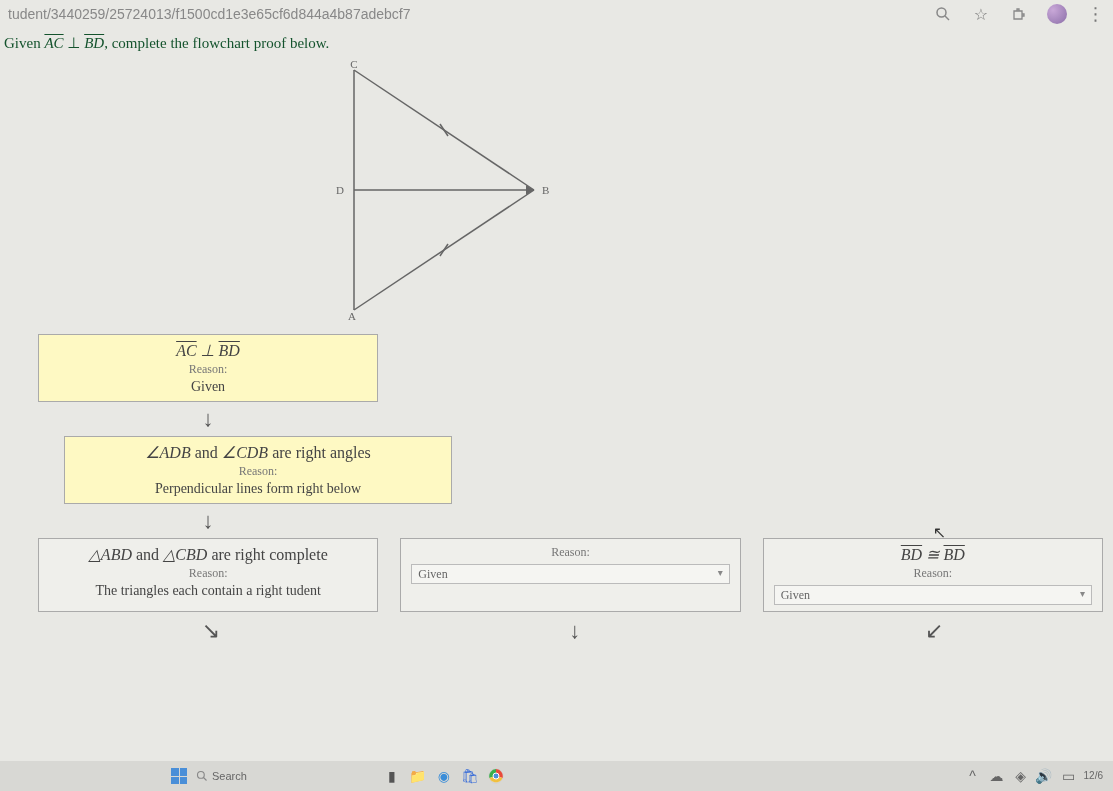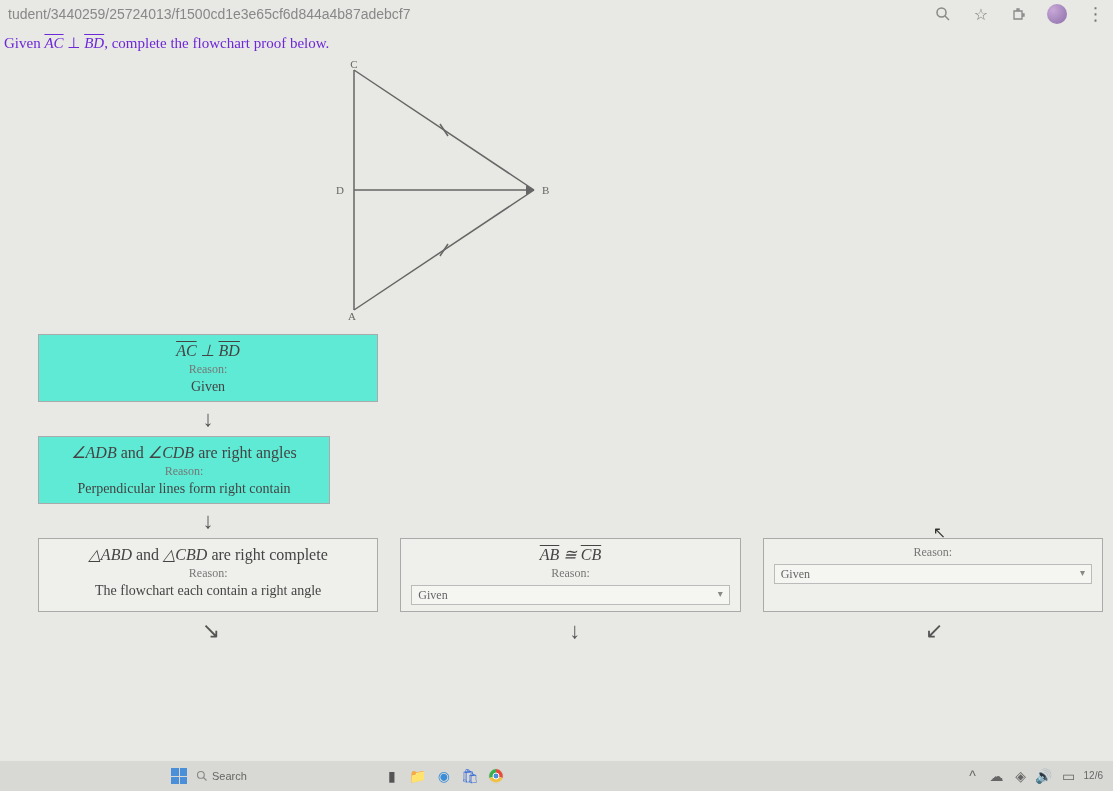--- a/index.html
+++ b/index.html
@@ -41,41 +41,41 @@
     height: 20px;
     border-radius: 50%;
     background: radial-gradient(circle at 30% 30%, #c9a8d8, #8b6ea8);
   }
   .dots { font-size: 18px; letter-spacing: -1px; }
   .content {
     padding: 6px 10px 0 4px;
   }
   .prompt {
     font-size: 15px;
-    color: #6d28d9;
+    color: #14532d;
     margin-bottom: 8px;
   }
   .overline { text-decoration: overline; }
   .diagram-wrap {
     width: 100%;
     display: flex;
     justify-content: flex-start;
     padding-left: 280px;
   }
   .flow {
     padding: 14px 0 0 34px;
   }
   .box {
     border: 1px solid #aaa;
-    background: #5eead4;
+    background: #fef9c3;
     text-align: center;
     padding: 6px 12px;
   }
   .box1 { width: 340px; }
-  .box2 { width: 292px; }
+  .box2 { width: 388px; margin-left: 26px; }
   .box3w { width: 346px; }
   .statement {
     font-style: italic;
     font-size: 16px;
     color: #444;
     margin-bottom: 2px;
   }
   .reason-label {
     font-size: 12px;
     color: #777;
@@ -231,45 +231,45 @@
       <div class="reason">Given</div>
     </div>
 
     <div class="arrow-down">↓</div>
 
     <div class="box box2">
       <div class="statement">
         <span>∠ADB</span><span style="font-style:normal"> and </span><span>∠CDB</span><span style="font-style:normal"> are right angles</span>
       </div>
       <div class="reason-label">Reason:</div>
-      <div class="reason">Perpendicular lines form right contain</div>
+      <div class="reason">Perpendicular lines form right below</div>
     </div>
 
     <div class="arrow-down">↓</div>
 
     <div class="row3">
 
       <div class="box3 box3w">
         <div class="statement">
           <span>△ABD</span><span style="font-style:normal"> and </span><span>△CBD</span><span style="font-style:normal"> are right complete</span>
         </div>
         <div class="reason-label">Reason:</div>
-        <div class="reason">The flowchart each contain a right angle</div>
+        <div class="reason">The triangles each contain a right tudent</div>
       </div>
 
       <div class="box3">
-        <div class="statement">
-          <span class="overline">AB</span><span> ≅ </span><span class="overline">CB</span>
-        </div>
         <div class="reason-label">Reason:</div>
         <div class="sel">Given</div>
       </div>
 
       <div class="box3">
         <span class="cursor" style="top:-16px; left:50%;">↖</span>
+        <div class="statement">
+          <span class="overline">BD</span><span> ≅ </span><span class="overline">BD</span>
+        </div>
         <div class="reason-label">Reason:</div>
         <div class="sel">Given</div>
       </div>
 
     </div>
 
     <div class="arrow-row">
       <div class="arrow-cell box3w" style="flex:0 0 346px">↘</div>
       <div class="arrow-cell">↓</div>
       <div class="arrow-cell">↙</div>

